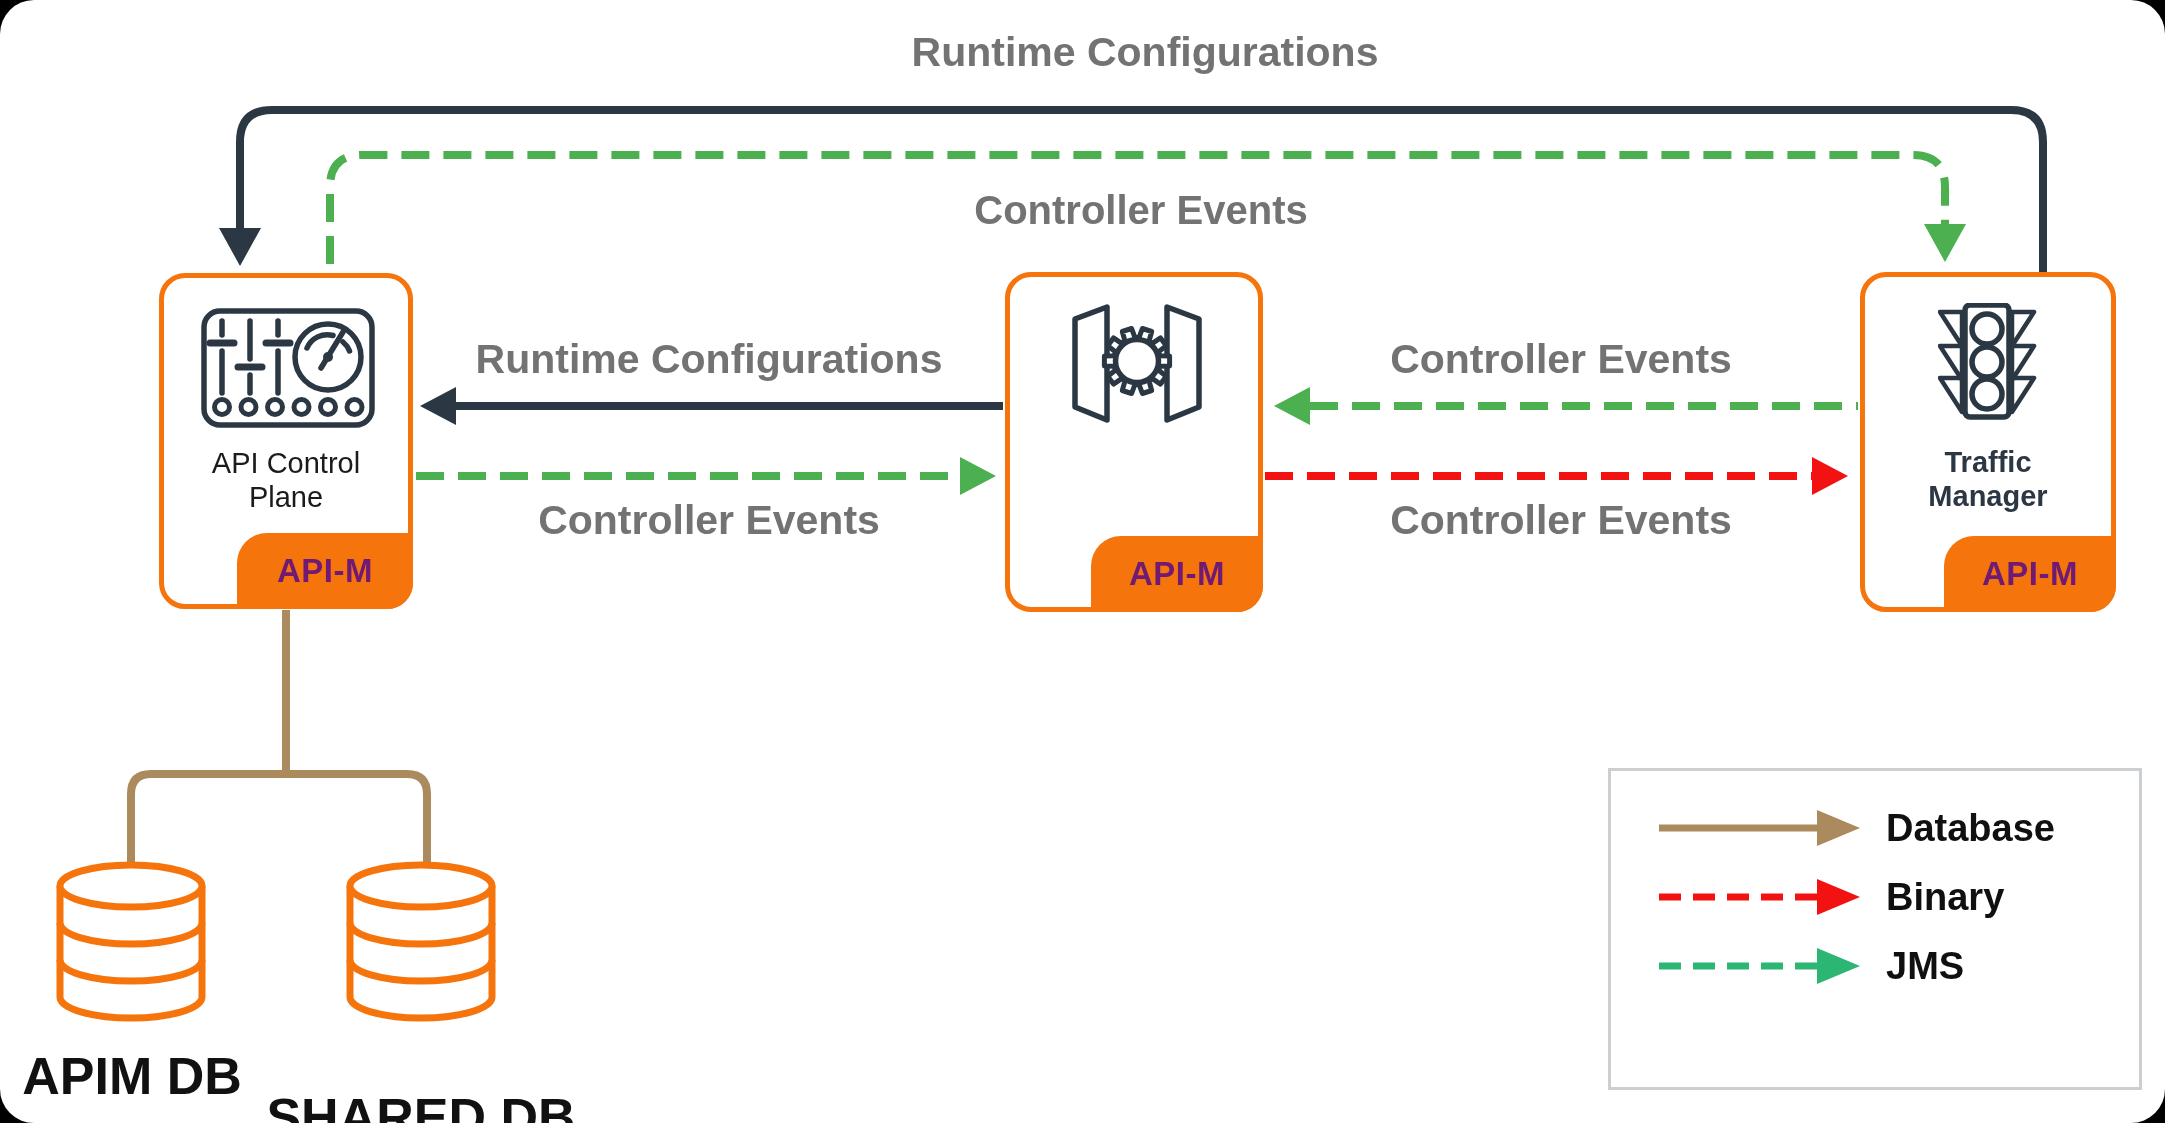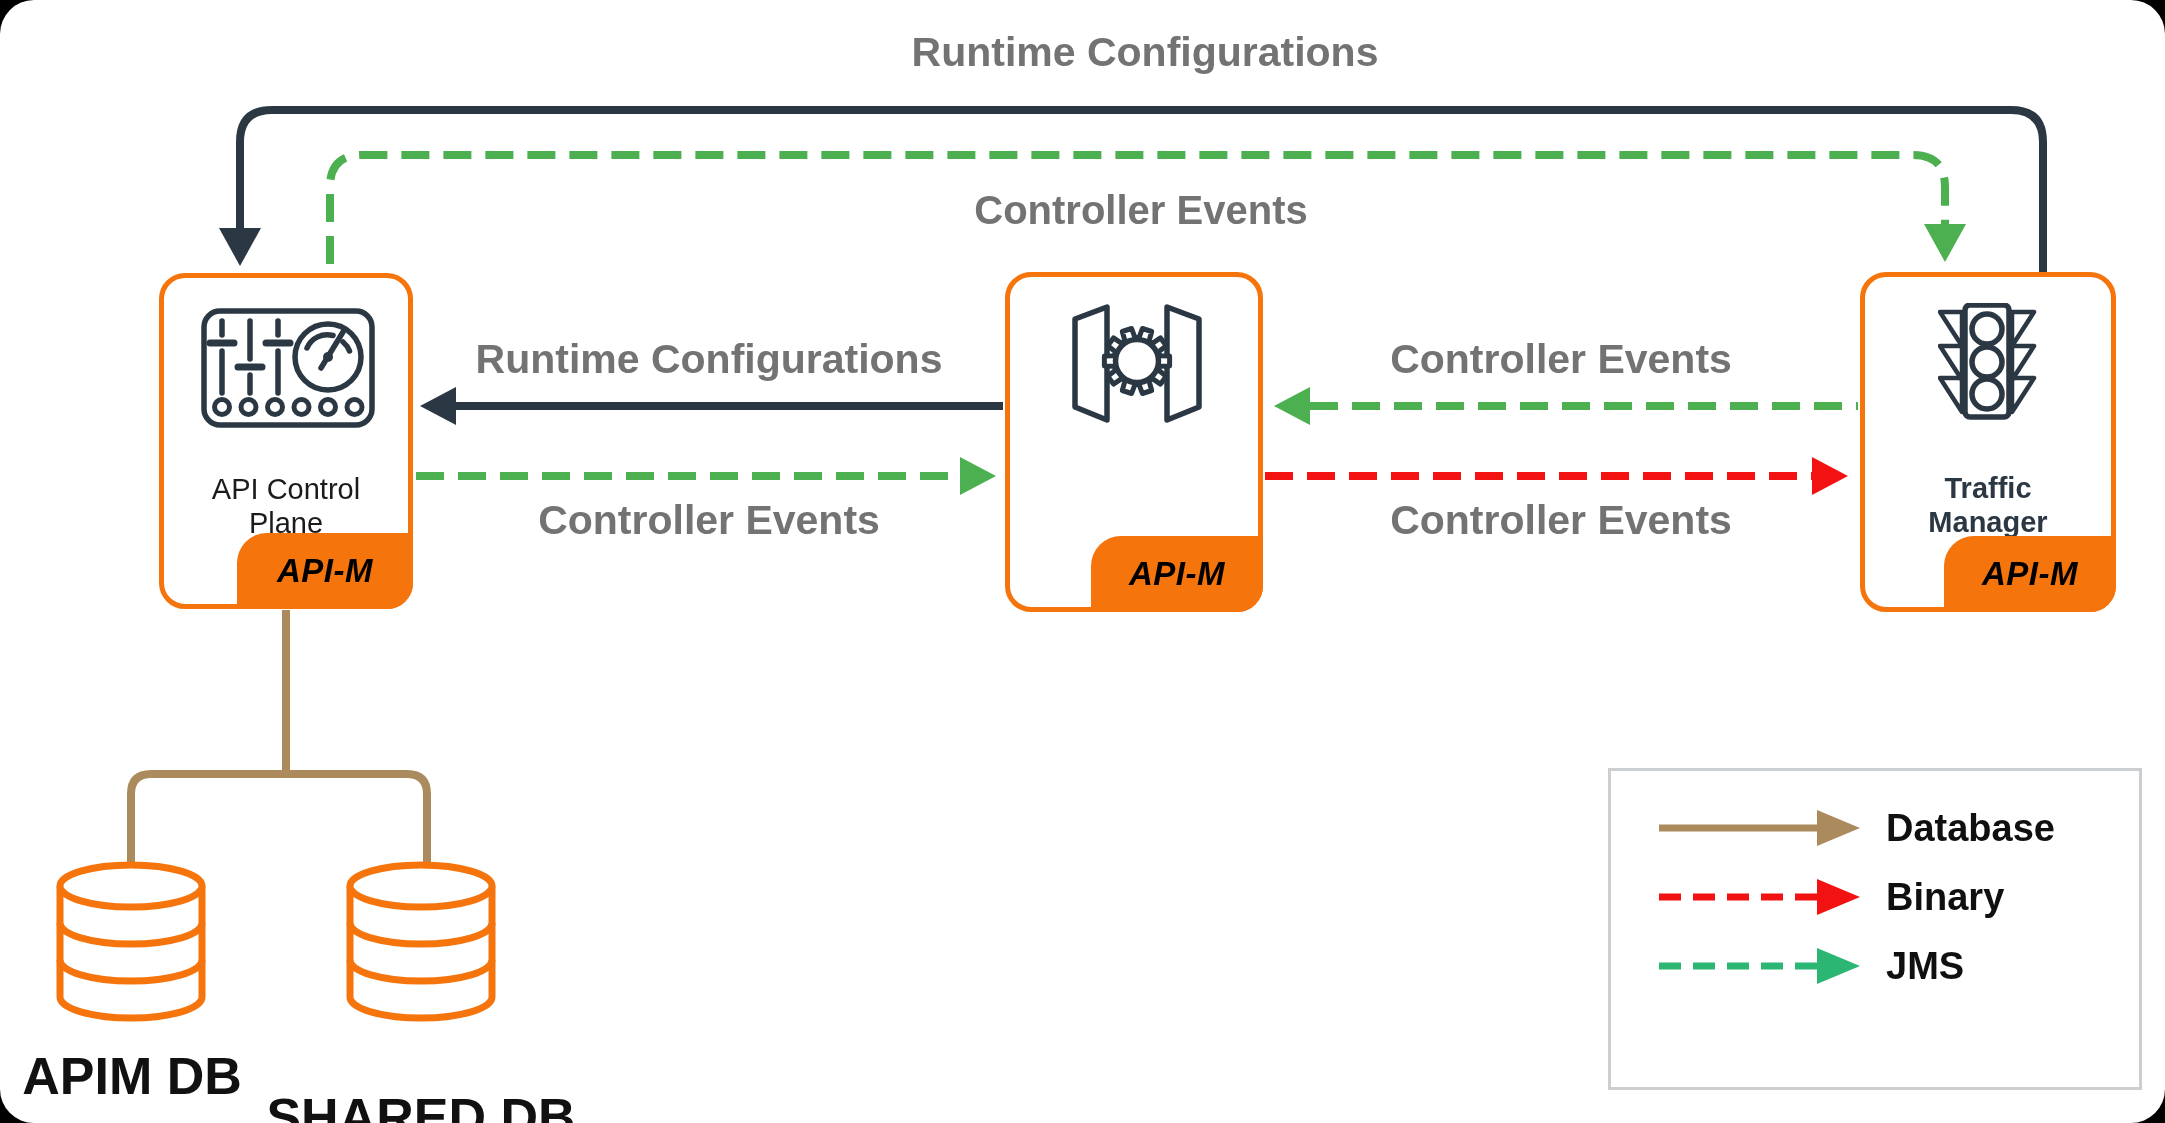--- a/index.html
+++ b/index.html
@@ -14,25 +14,25 @@
   .f-red{fill:var(--red);}      .f-white{fill:#fff;}
   .f-none{fill:none;}
   .dash{stroke-dasharray:28 14;}
 
   .big-label{position:absolute;transform:translateX(-50%);white-space:nowrap;
              font-weight:700;color:#737373;}
   .t41{font-size:41px;} .t40{font-size:40px;}
 
   .node{position:absolute;background:#fff;border:5px solid var(--orange);border-radius:26px;}
   .node-label{position:absolute;left:0;top:168px;width:100%;text-align:center;
-              font-size:29px;line-height:34px;color:#1b1b1b;margin-top:26px;}
+              font-size:29px;line-height:34px;color:#1b1b1b;}
   .node-label.bold{font-weight:700;color:var(--navy);}
   .badge{position:absolute;right:-5px;bottom:-5px;height:76px;background:var(--orange);
          border-radius:30px 0 26px 0;display:flex;align-items:center;justify-content:center;
-         color:#000000;font-weight:700;font-size:33px;letter-spacing:.5px;font-style:italic;}
+         color:#701a75;font-weight:700;font-size:33px;letter-spacing:.5px;}
   .node-icon{position:absolute;}
 
   .db-label{position:absolute;transform:translateX(-50%);white-space:nowrap;
             font-weight:700;font-size:52px;color:#111;}
 
   .legend{position:absolute;left:1608px;top:768px;width:534px;height:322px;
           background:#fff;border:3px solid var(--legend_border);box-sizing:border-box;
           padding:33px 0 0 46px;}
   .legend-row{display:flex;align-items:center;height:48px;margin-bottom:21px;}
   .legend-row svg{flex:0 0 auto;}

